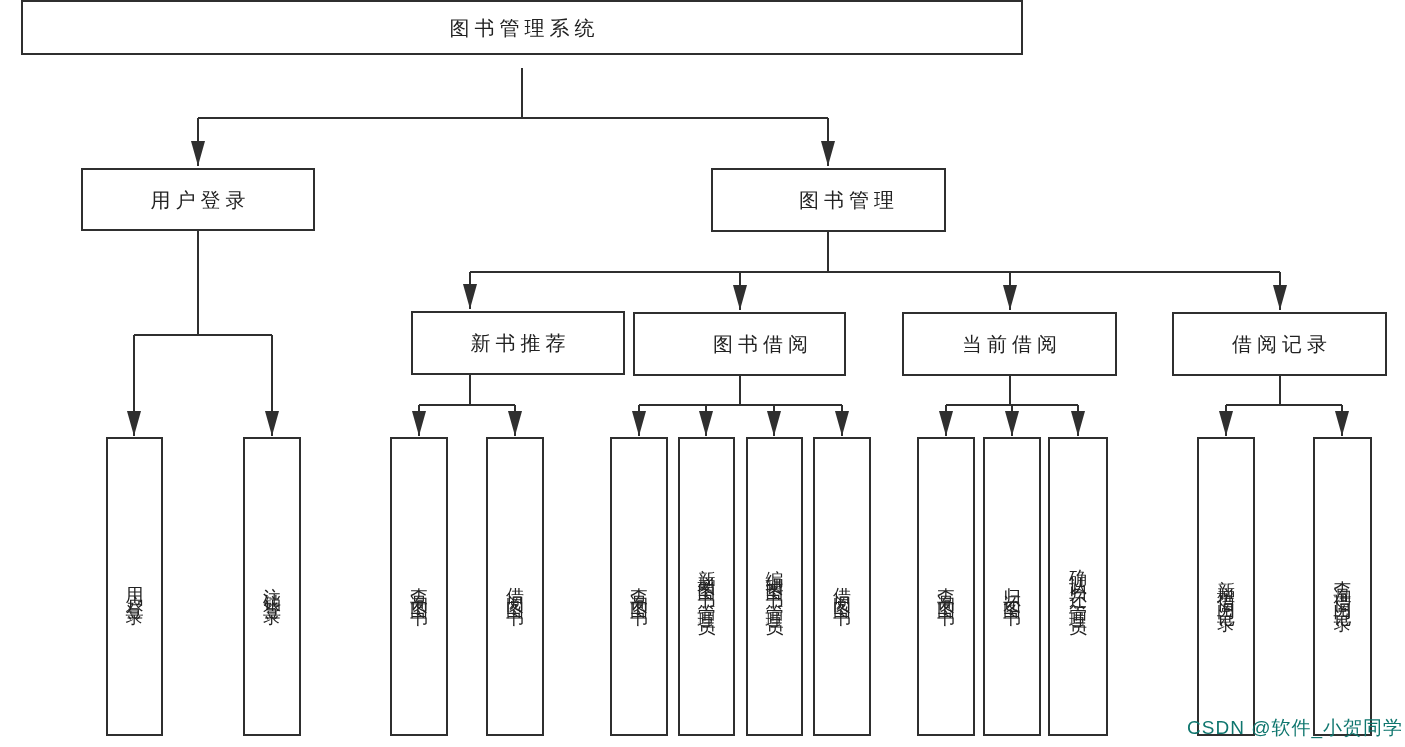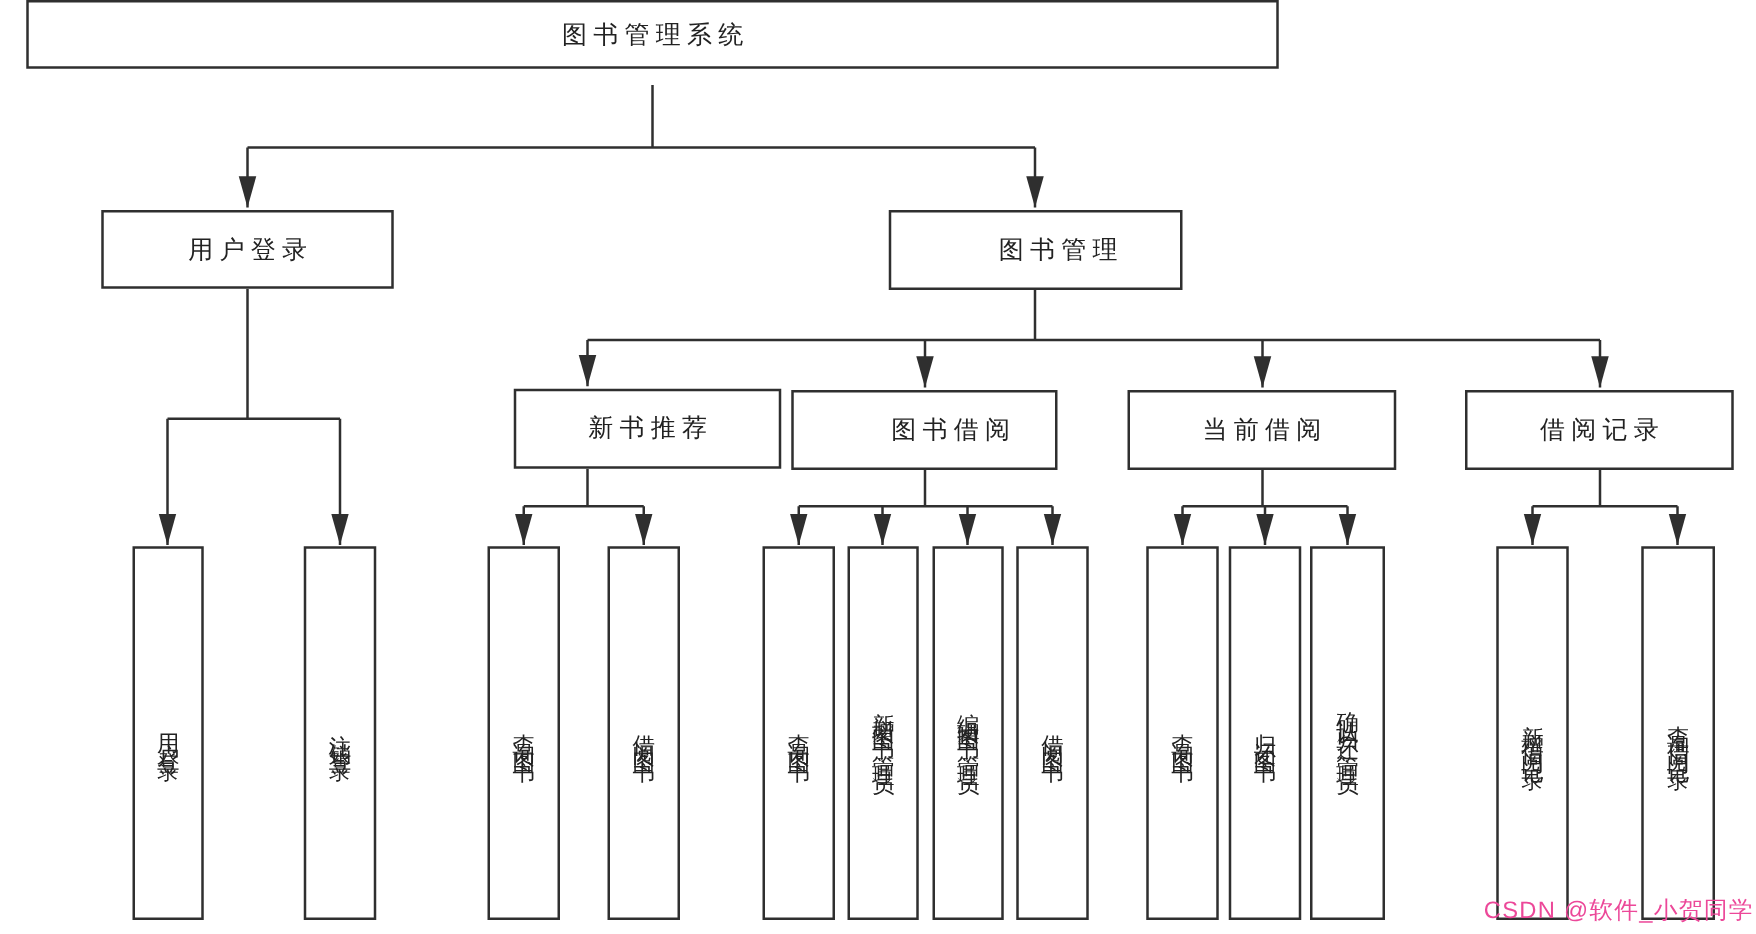--- a/index.html
+++ b/index.html
@@ -30,21 +30,21 @@
     font-size:18px;
     letter-spacing:7px;
     text-indent:0;
     white-space:normal;
     line-height:1;
     padding:6px 0;
   }
   #watermark{
     position:absolute;
     right:2px;bottom:6px;
-    color:#ec4899;
+    color:#0f766e;
     font-size:19px;
     letter-spacing:1px;
     font-family:"Liberation Sans", sans-serif;
   }
 </style>
 </head>
 <body>
 
 <div id="canvas">
 

